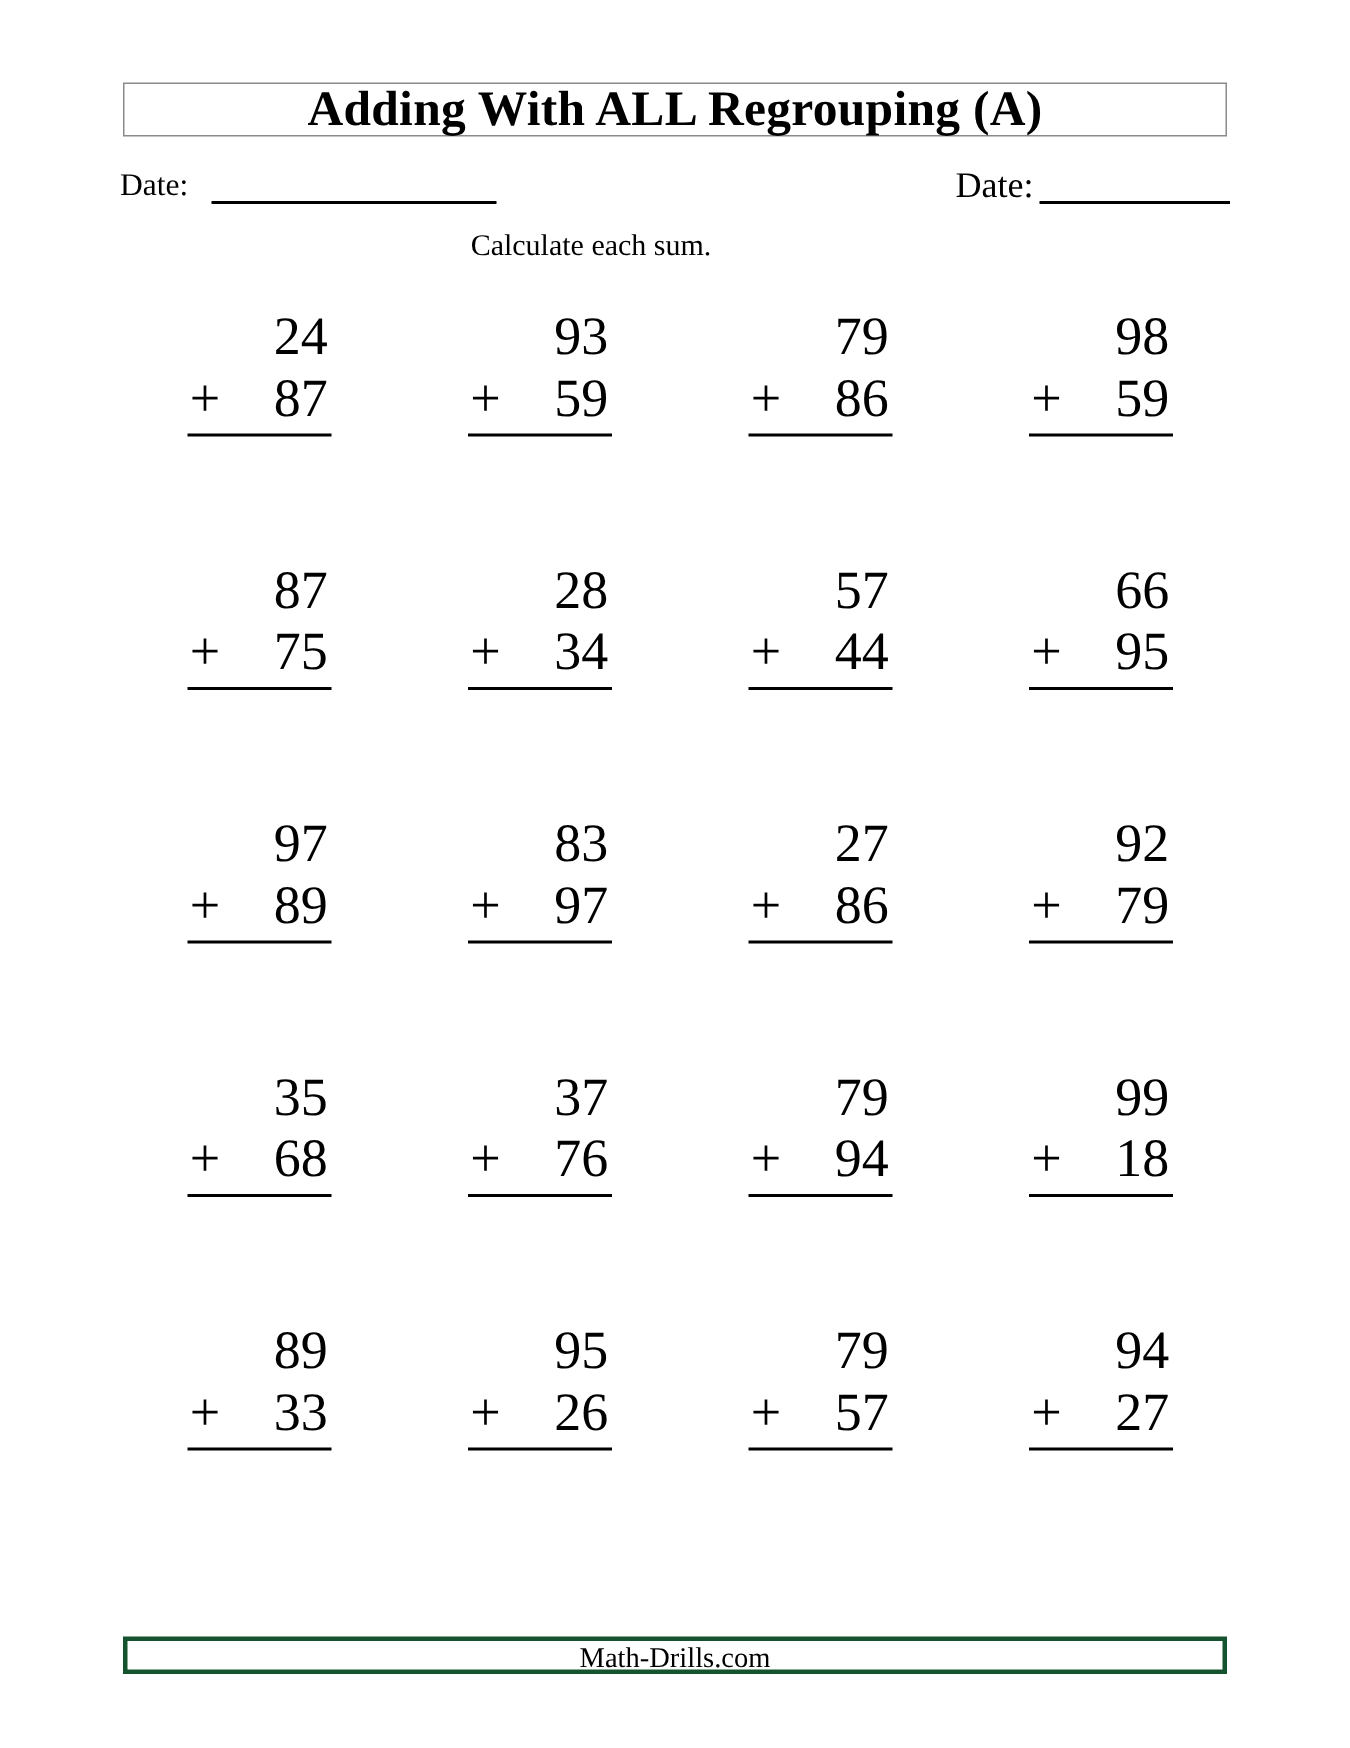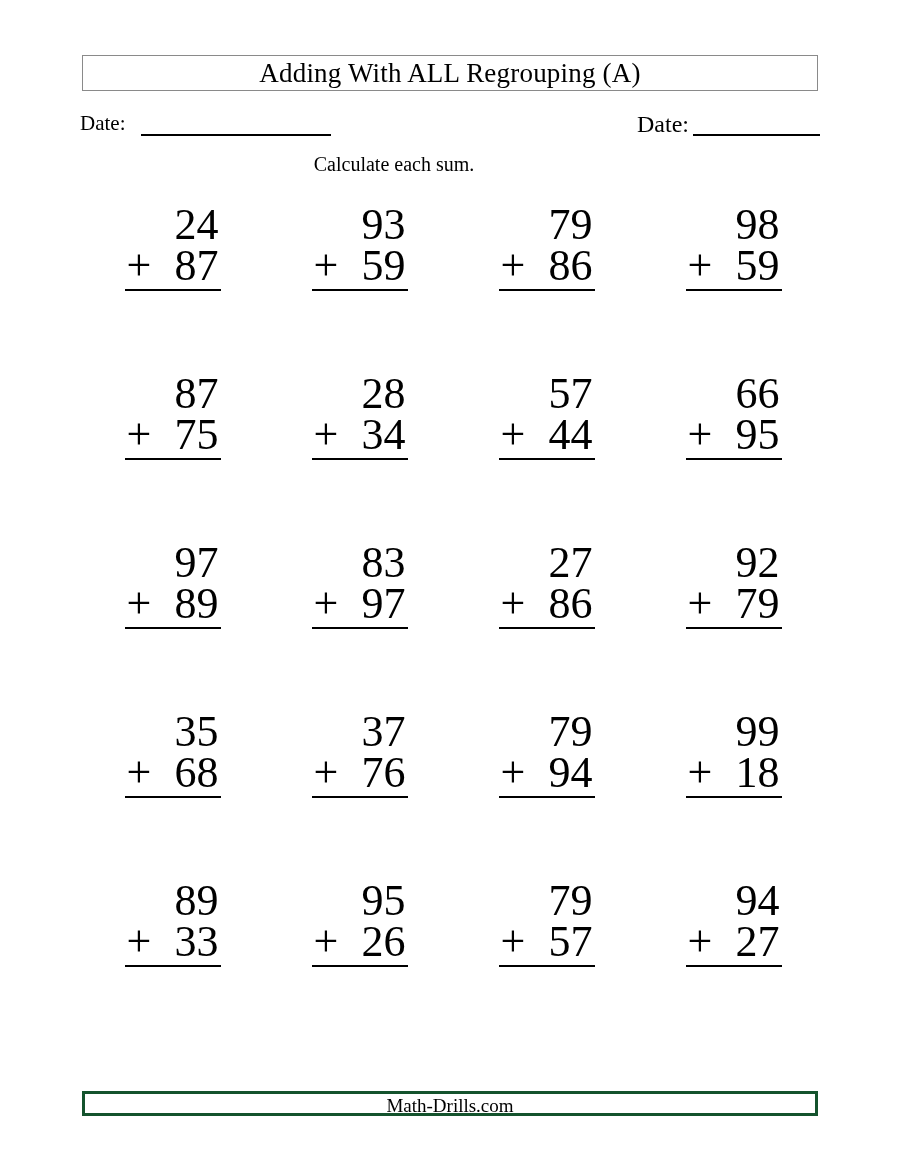--- a/index.html
+++ b/index.html
@@ -19,23 +19,23 @@
     position: absolute;
     left: 82px;
     top: 55px;
     width: 736px;
     height: 36px;
     border: 1px solid #8a8a8a;
     box-sizing: border-box;
     text-align: center;
   }
   .title-text {
-    font-size: 27px;
+    font-size: 33px;
     line-height: 34px;
-    font-weight: 400;
+    font-weight: 700;
     letter-spacing: 0.2px;
   }
   .name-label {
     position: absolute;
     left: 80px;
     top: 111px;
     font-size: 21px;
   }
   .name-line {
     position: absolute;
@@ -72,21 +72,21 @@
     left: 79px;
     top: 204px;
     display: grid;
     grid-template-columns: repeat(4, 187px);
     grid-auto-rows: 169px;
     justify-items: center;
     align-items: start;
   }
   .problem {
     width: 96px;
-    font-size: 44px;
+    font-size: 36px;
     line-height: 41px;
     text-align: right;
   }
   .top-addend {
     padding-right: 2px;
   }
   .bottom-row {
     display: flex;
     justify-content: space-between;
     padding-bottom: 3px;

